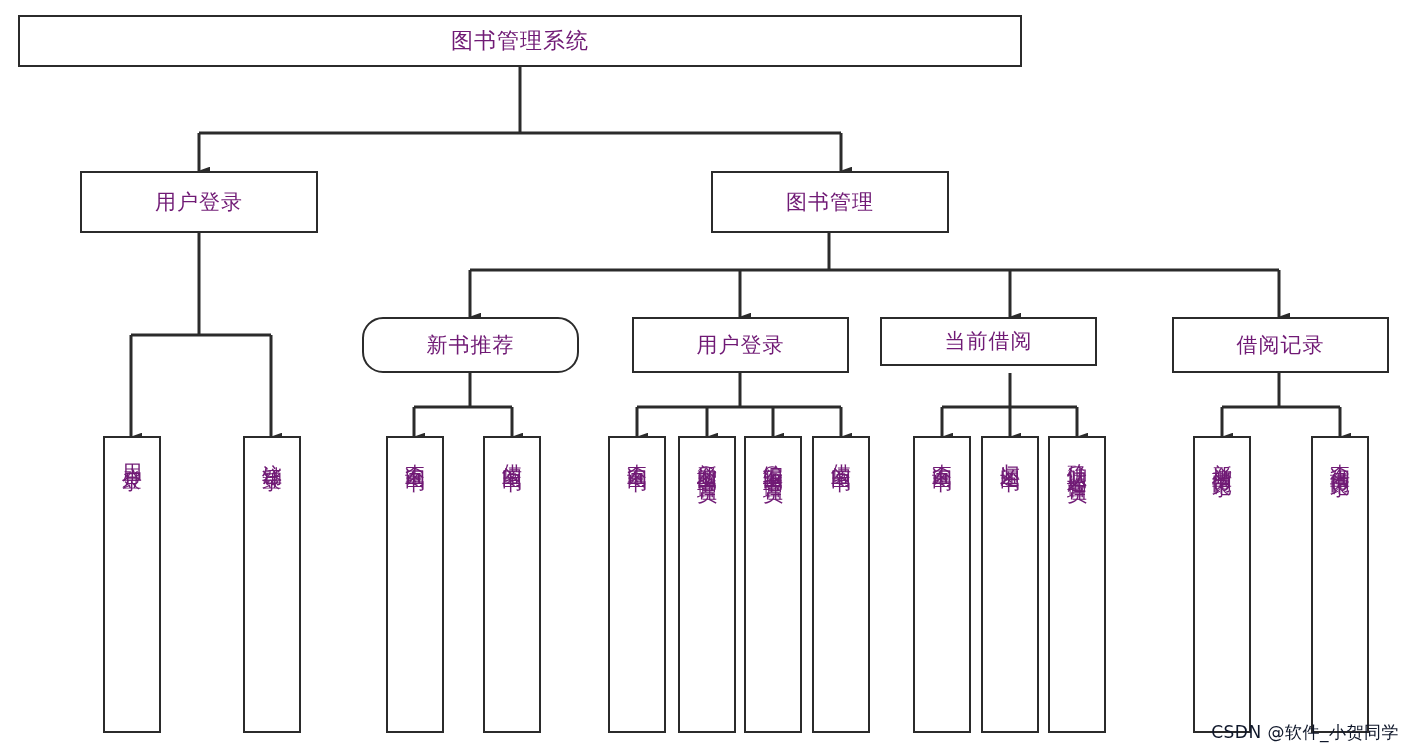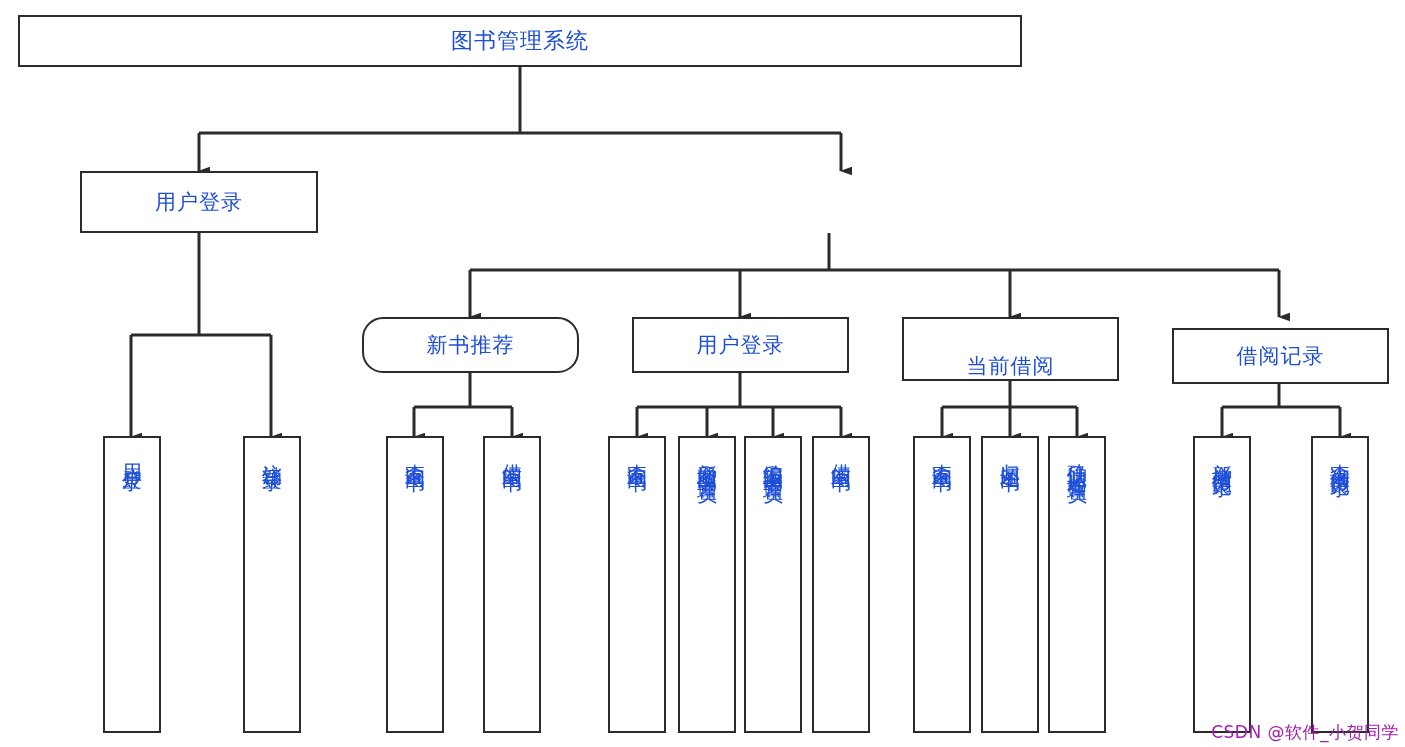--- a/index.html
+++ b/index.html
@@ -36,21 +36,21 @@
     display: flex;
     align-items: center;
     justify-content: center;
     color: #3b3b3b;
     z-index: 2;
   }
   .node .label {
     display: block;
     text-align: center;
     line-height: 1.18;
-    color: #1d4ed8;
+    color: #701a75;
     white-space: nowrap;
   }
   
   .horiz .label {
     font-size: 21px;
     letter-spacing: 1px;
   }
   .node.root .label {
     font-size: 22px;
   }
@@ -67,21 +67,21 @@
     line-height: 1.35;
     letter-spacing: 3px;
     white-space: normal;
   }
   
   #watermark {
     position: absolute;
     right: 6px;
     bottom: 3px;
     font-size: 17px;
-    color: #a21caf;
+    color: #0f172a;
     letter-spacing: 0.5px;
     z-index: 5;
     user-select: none;
   }
 </style>
 </head>
 <body>
 
 <div id="canvas">
 
@@ -135,31 +135,34 @@
     </g>
   </svg>
 
   <div class="node root horiz" style="left:18px; top:15px; width:1004px; height:52px;">
     <span class="label">图书管理系统</span>
   </div>
 
   <div class="node horiz" style="left:80px; top:171px; width:238px; height:62px;">
     <span class="label">用户登录</span>
   </div>
+  <div class="node horiz" style="left:711px; top:171px; width:238px; height:62px;">
+    <span class="label">图书管理</span>
+  </div>
 
   <div class="node horiz" style="left:362px; top:317px; width:217px; height:56px;border-radius:21px;">
     <span class="label">新书推荐</span>
   </div>
   <div class="node horiz" style="left:632px; top:317px; width:217px; height:56px;">
     <span class="label">用户登录</span>
   </div>
-  <div class="node horiz" style="left:902px; top:317px; width:217px; height:64px;align-items:flex-end;">
+  <div class="node horiz" style="left:880px; top:317px; width:217px; height:49px;">
     <span class="label">当前借阅</span>
   </div>
-  <div class="node horiz" style="left:1172px; top:328px; width:217px; height:56px;">
+  <div class="node horiz" style="left:1172px; top:317px; width:217px; height:56px;">
     <span class="label">借阅记录</span>
   </div>
 
   <div class="node vert" style="left:103px; top:436px; width:58px; height:297px;">
     <span class="label">用户登录</span>
   </div>
   <div class="node vert" style="left:243px; top:436px; width:58px; height:297px;">
     <span class="label">注销登录</span>
   </div>
 

